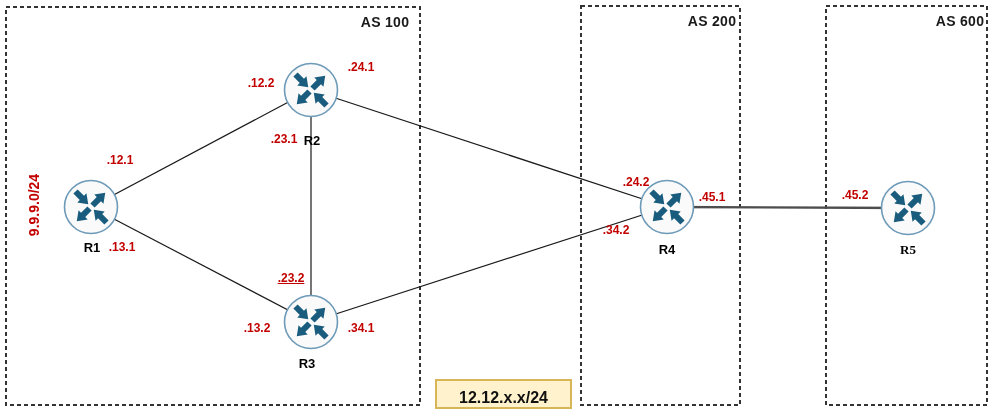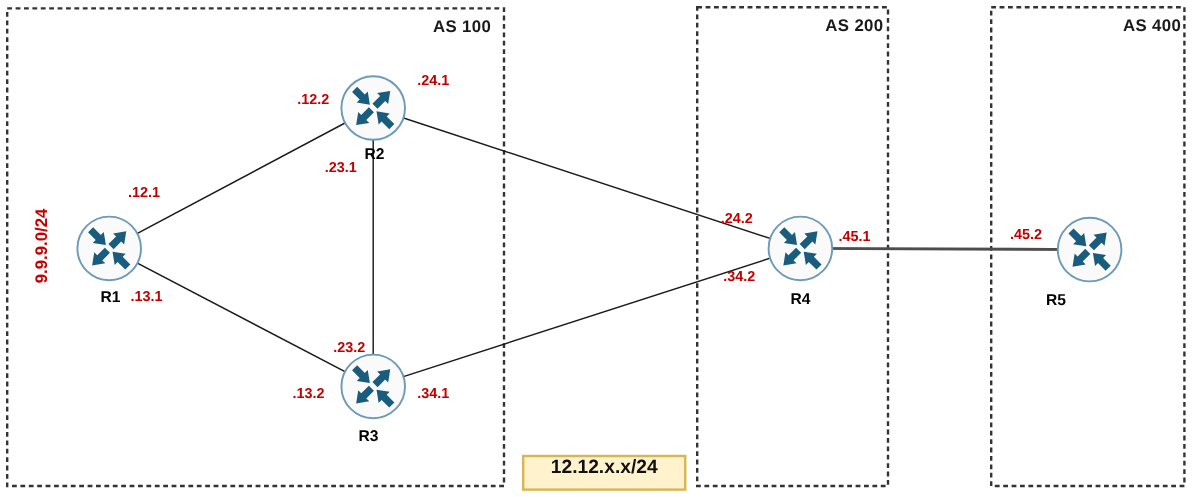--- a/index.html
+++ b/index.html
@@ -18,21 +18,21 @@
   .iflabel { color:#C30000; font-size:12px; }
   .rname   { color:#000000; font-size:13px; }
   .asname  { color:#1a1a1a; font-size:14px; letter-spacing:0.3px; }
   .vlabel {
     position:absolute; transform:translate(-50%,-50%) rotate(-90deg);
     color:#C30000; font-weight:bold; font-size:14px; white-space:nowrap;
   }
   .notebox {
     position:absolute; left:435px; top:379px; width:133px; height:26px;
     background:#FFF2CC; border:2px solid #D6B656;
-    display:flex; align-items:flex-start; justify-content:center;
+    display:flex; align-items:flex-end; justify-content:center;
     font-weight:bold; font-size:16px; color:#111111;
   }
 </style>
 </head>
 <body>
 
 <div class="canvas">
 
   <svg class="underlay" width="1000" height="414" viewBox="0 0 1000 414">
     <defs>
@@ -54,52 +54,52 @@
     <line x1="91" y1="207" x2="311" y2="90" stroke="#1A1A1A" stroke-width="1.2"></line>
     <line x1="91" y1="207" x2="311" y2="322" stroke="#1A1A1A" stroke-width="1.2"></line>
     <line x1="311" y1="90" x2="311" y2="322" stroke="#1A1A1A" stroke-width="1.2"></line>
     <line x1="311" y1="90" x2="667" y2="207" stroke="#1A1A1A" stroke-width="1.2"></line>
     <line x1="311" y1="322" x2="667" y2="207" stroke="#1A1A1A" stroke-width="1.2"></line>
     <line x1="667" y1="207" x2="908" y2="208" stroke="#4D4D4D" stroke-width="2.4"></line>
   </svg>
 
   <div class="lbl asname" style="left:385px; top:22px;">AS 100</div>
   <div class="lbl asname" style="left:712px; top:21px;">AS 200</div>
-  <div class="lbl asname" style="left:960px; top:21px;">AS 400</div>
+  <div class="lbl asname" style="left:960px; top:21px;">AS 600</div>
 
   <svg class="router" style="left:63px;  top:179px;" viewBox="0 0 56 56">
       <use href="#router-icon"></use>
     </svg>
   <svg class="router" style="left:283px; top:62px;" viewBox="0 0 56 56">
       <use href="#router-icon"></use>
     </svg>
   <svg class="router" style="left:283px; top:294px;" viewBox="0 0 56 56">
       <use href="#router-icon"></use>
     </svg>
   <svg class="router" style="left:639px; top:179px;" viewBox="0 0 56 56">
       <use href="#router-icon"></use>
     </svg>
   <svg class="router" style="left:880px; top:180px;" viewBox="0 0 56 56">
       <use href="#router-icon"></use>
     </svg>
 
   <div class="lbl rname" style="left:92px;  top:247px;text-align:center;">R1</div>
-  <div class="lbl rname" style="left:312px; top:128px;">R2</div>
+  <div class="lbl rname" style="left:312px; top:140px;">R2</div>
   <div class="lbl rname" style="left:307px; top:363px;">R3</div>
   <div class="lbl rname" style="left:667px; top:249px;">R4</div>
-  <div class="lbl rname" style="left:880px; top:250px;">R5</div>
+  <div class="lbl rname" style="left:908px; top:250px;font-family:Liberation Serif, serif;">R5</div>
 
   <div class="lbl iflabel" style="left:120px; top:160px;">.12.1</div>
   <div class="lbl iflabel" style="left:261px; top:83px;">.12.2</div>
   <div class="lbl iflabel" style="left:122px; top:247px;text-align:right;">.13.1</div>
   <div class="lbl iflabel" style="left:257px; top:328px;">.13.2</div>
   <div class="lbl iflabel" style="left:284px; top:139px;">.23.1</div>
-  <div class="lbl iflabel" style="left:291px; top:289px;">.23.2</div>
+  <div class="lbl iflabel" style="left:291px; top:278px;text-decoration:underline;">.23.2</div>
   <div class="lbl iflabel" style="left:361px; top:67px;">.24.1</div>
-  <div class="lbl iflabel" style="left:614px; top:182px;">.24.2</div>
+  <div class="lbl iflabel" style="left:636px; top:182px;">.24.2</div>
   <div class="lbl iflabel" style="left:361px; top:328px;">.34.1</div>
   <div class="lbl iflabel" style="left:616px; top:230px;">.34.2</div>
   <div class="lbl iflabel" style="left:712px; top:197px;">.45.1</div>
   <div class="lbl iflabel" style="left:855px; top:195px;">.45.2</div>
 
   <div class="vlabel" style="left:34px; top:205px;">9.9.9.0/24</div>
 
   <div class="notebox">
     <span>12.12.x.x/24</span>
   </div>

